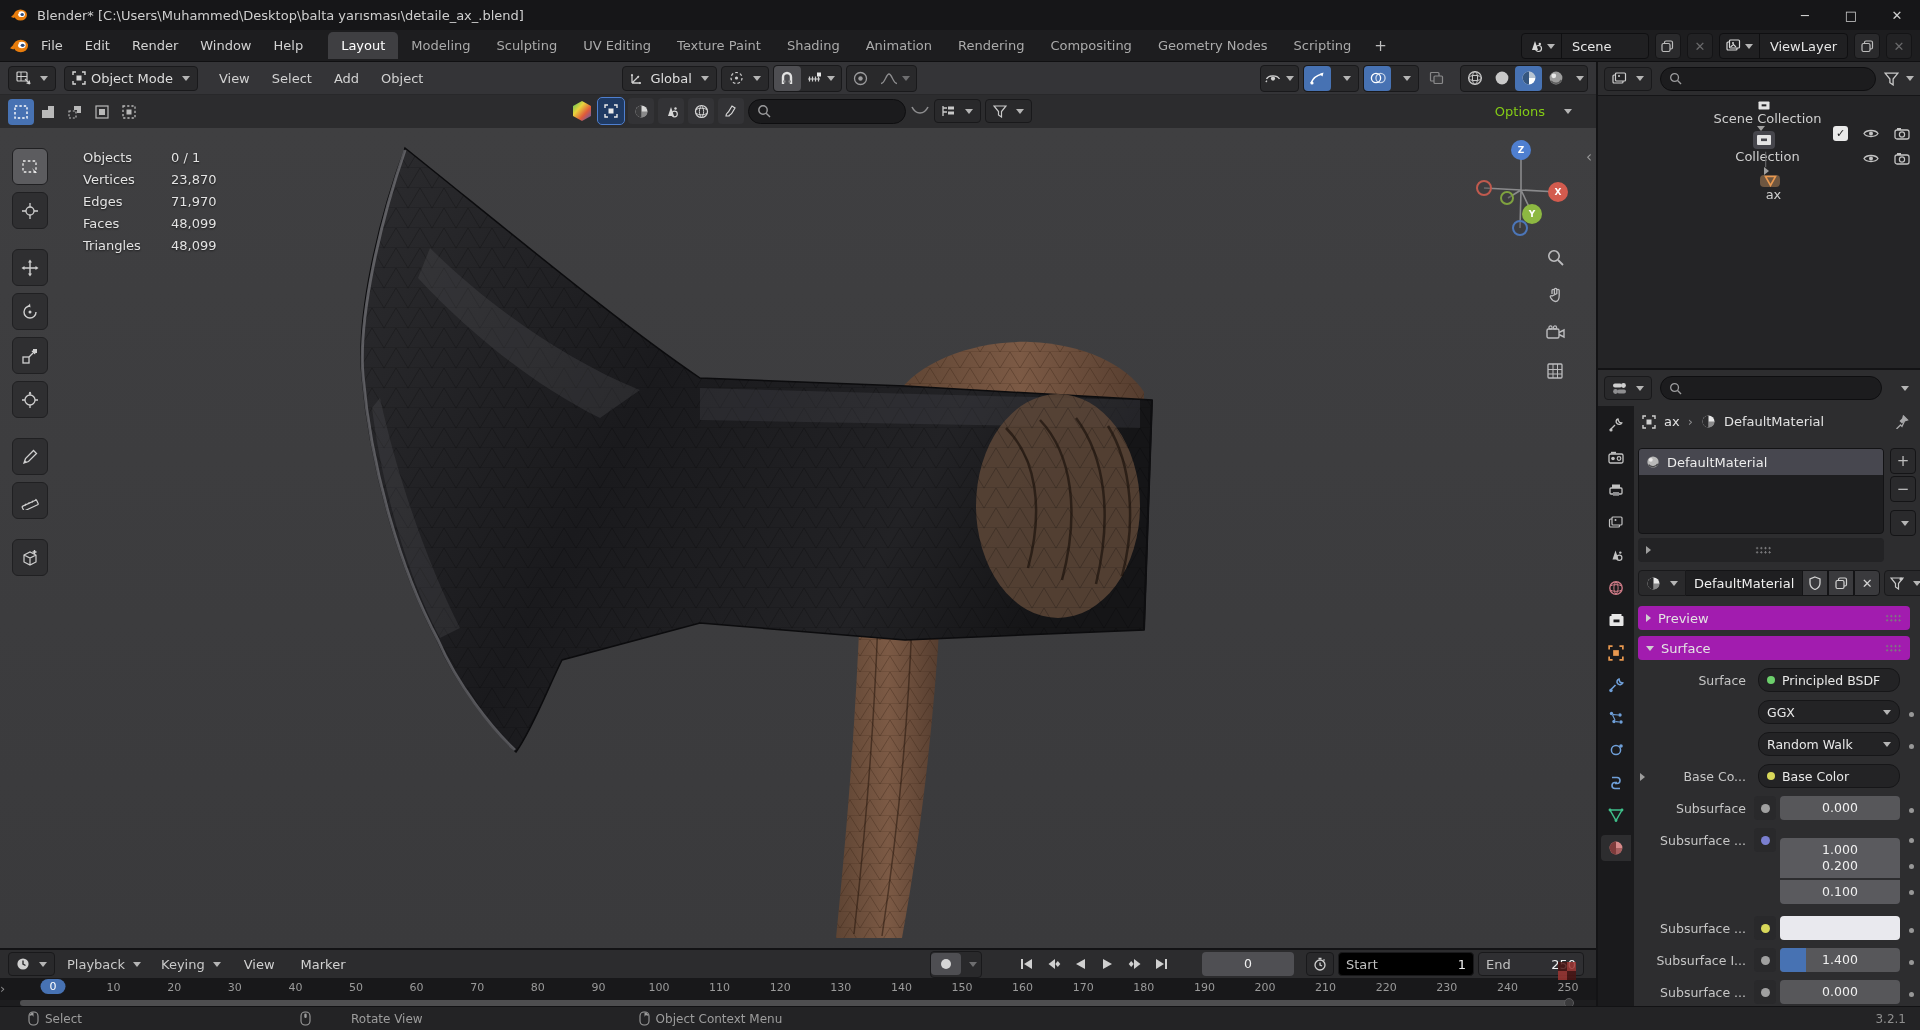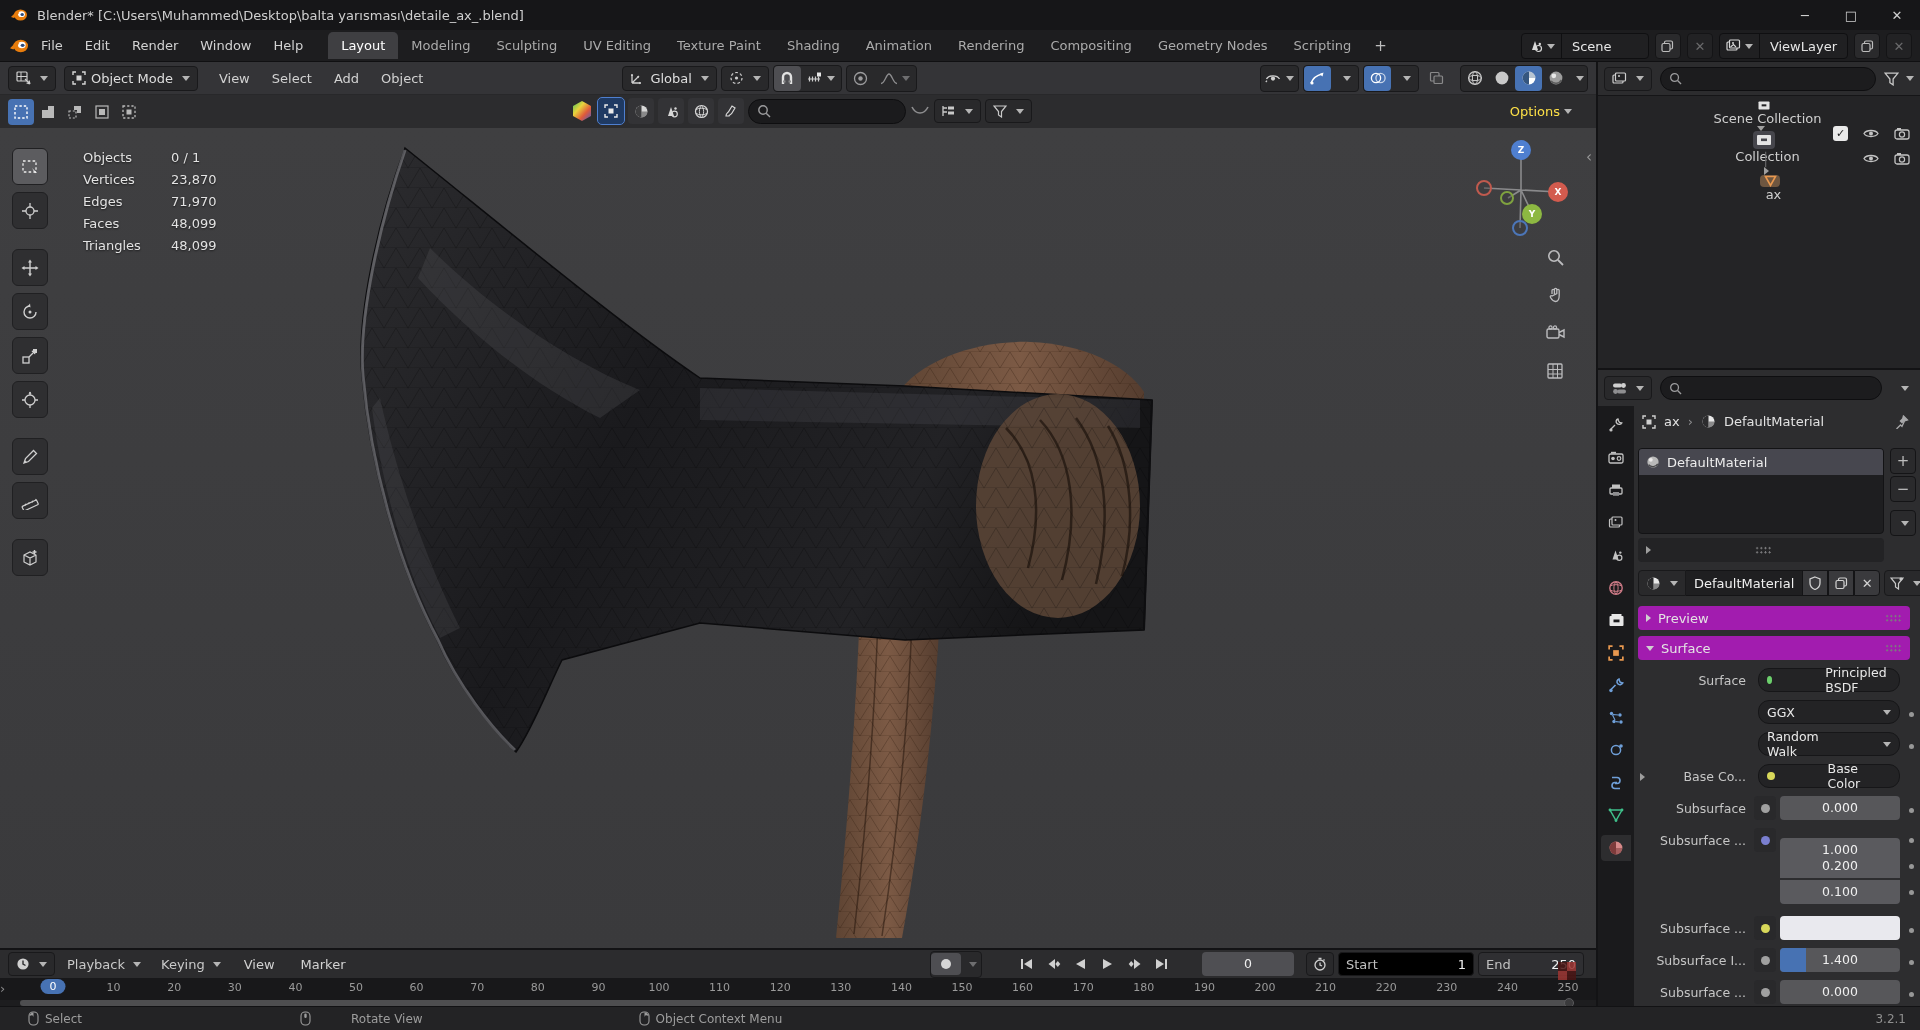--- a/index.html
+++ b/index.html
@@ -102,21 +102,21 @@
   #prop-tabs { position:absolute; left:0; top:36px; width:36px; height:602px; background:#1a1a1c; display:flex;
                flex-direction:column; align-items:center; padding-top:6px; gap:6.5px; }
   .ptab { width:30px; height:26px; display:flex; align-items:center; justify-content:center; border-radius:4px 0 0 4px; }
   .ptab.active { background:#2d2d2f; }
   #prop-header { position:absolute; left:0; top:0; width:324px; height:36px; display:flex; align-items:center; padding:0 6px; gap:8px; }
   .prop-abs { position:absolute; }
   .p-label { position:absolute; width:112px; text-align:right; color:#c6c6c6; font-size:12.5px; line-height:26px; }
   .p-field { position:absolute; height:24px; border-radius:4px; background:#57575a; color:#f0f0f0;
              text-align:center; line-height:24px; font-size:12.5px; }
   .p-drop  { position:absolute; height:24px; border-radius:11px; background:#232325; border:1px solid #161618; color:#e8e8e8;
-             display:flex; align-items:center; padding:0 8px; font-size:12.5px;gap:46px; }
+             display:flex; align-items:center; padding:0 8px; font-size:12.5px; }
   .socket { position:absolute; width:22px; height:24px; background:#29292b; border-radius:4px; display:flex; align-items:center; justify-content:center; }
   .socket i { width:9px; height:9px; border-radius:50%; display:block; }
   .panel-head { position:absolute; left:40px; width:272px; height:24px; background:#a21caf; border-radius:4px;
                 display:flex; align-items:center; padding:0 8px; gap:7px; color:#e4e4e4; }
   .panel-head .grips { margin-left:auto; }
 
   
   #timeline { position:absolute; left:0; top:948px; width:1596px; height:48px; background:#2c2c2e; border-top:2px solid #131315; }
   #tl-header { height:28px; display:flex; align-items:center; padding:0 8px; gap:4px; }
   #tl-ruler { position:absolute; left:0; top:28px; width:1596px; height:22px; background:#18181a; }
@@ -460,21 +460,21 @@
       </span>
       <span class="chip" style="height:24px;">
         <svg class="ic" width="14" height="13" viewBox="0 0 14 13">
             <path d="M1 1 H13 L8.5 6.5 V12 L5.5 10 V6.5 Z" fill="none" stroke="#c9c9c9" stroke-width="1.2"></path>
           </svg>
         <i class="chev"></i>
       </span>
     </div>
 
     <span style="flex:1"></span>
-    <span class="flex" style="gap:0; padding-right:16px; color:#fde047;">
+    <span class="flex" style="gap:15px; padding-right:16px; color:#84cc16;">
       <span>Options</span>
       <i class="chev"></i>
     </span>
   </div>
 
   <div id="viewport">
 
     <svg width="1596" height="820" viewBox="0 0 1596 820" style="position:absolute;left:0;top:0;">
       <defs>
         <linearGradient id="metal" x1="0" y1="0" x2="1" y2="0.4">

